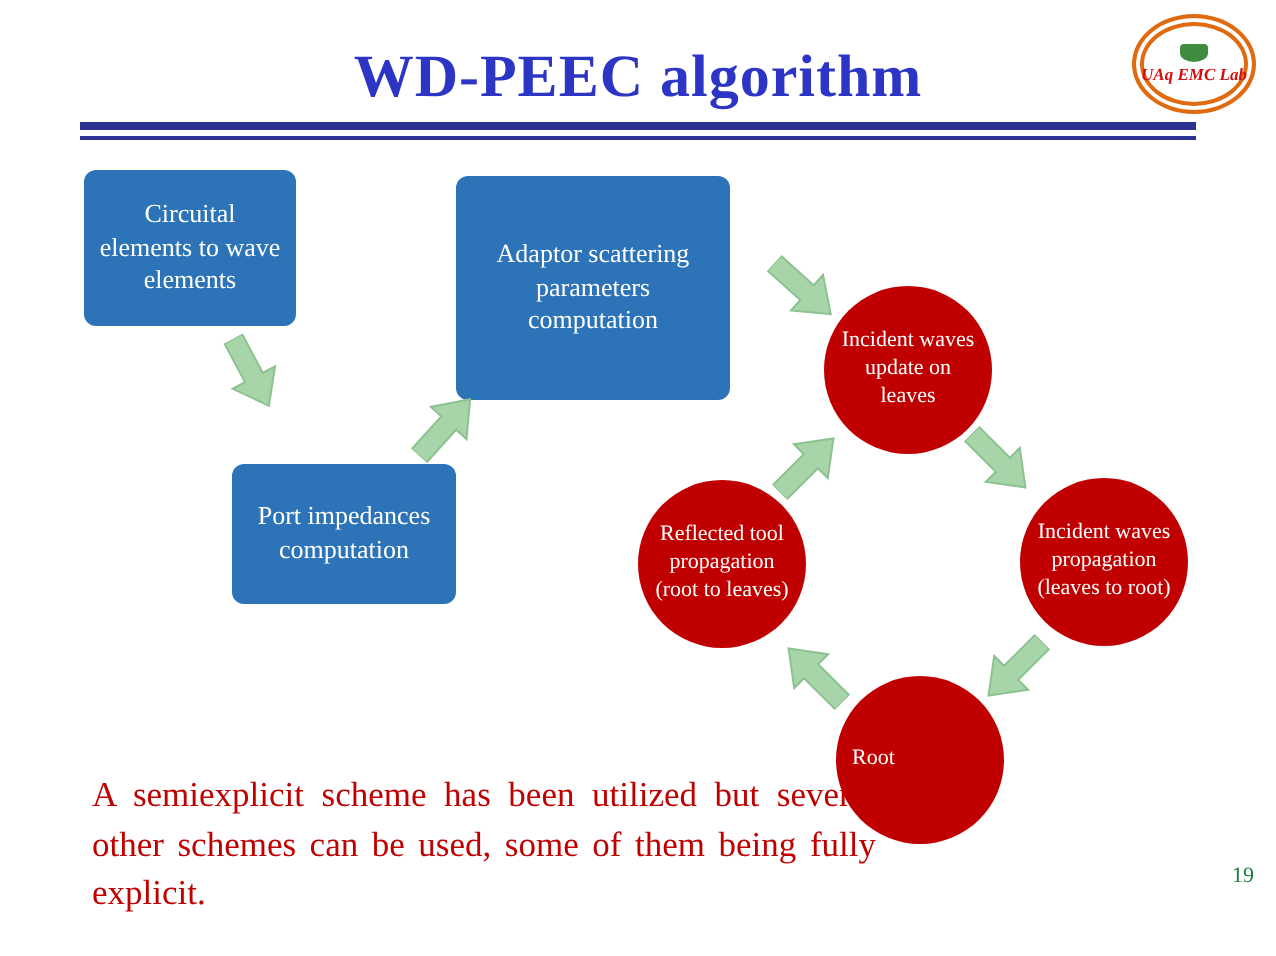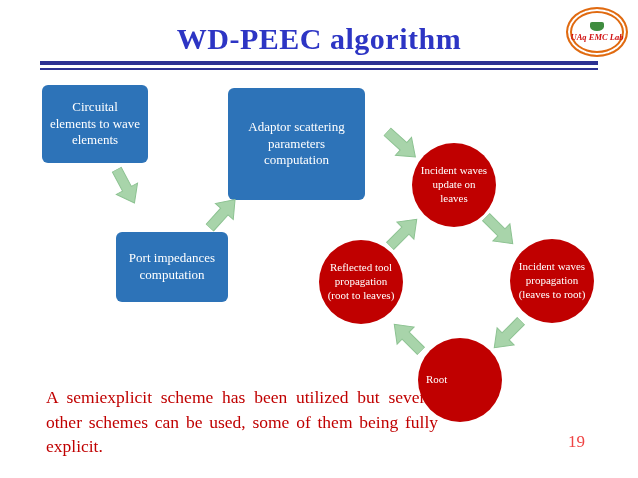--- a/index.html
+++ b/index.html
@@ -58,22 +58,22 @@
   .arrow-6 { left: 387px; top: 322px; transform: rotate(-135deg); }
   .arrow-7 { left: 384px; top: 217px; transform: rotate(-45deg); }
 
   .body-text {
     position: absolute; color: #c00000; font-size: 17.5px; line-height: 1.4;
   }
   .body-p1 { left: 14px; top: 344px; width: 430px; }
   .body-p2 { left: 14px; top: 385px; width: 392px; text-align: justify; margin-left: 32px; }
 
   .page-number {
-    position: absolute; left: 568px; top: 432px;
-    font-size: 17px; color: #ef4444;
+    position: absolute; left: 616px; top: 432px;
+    font-size: 11px; color: #15803d;
   }
 </style>
 </head>
 <body>
 
 <div class="slide">
 
   <div class="title">WD-PEEC algorithm</div>
   <div class="title-rule"></div>
 

